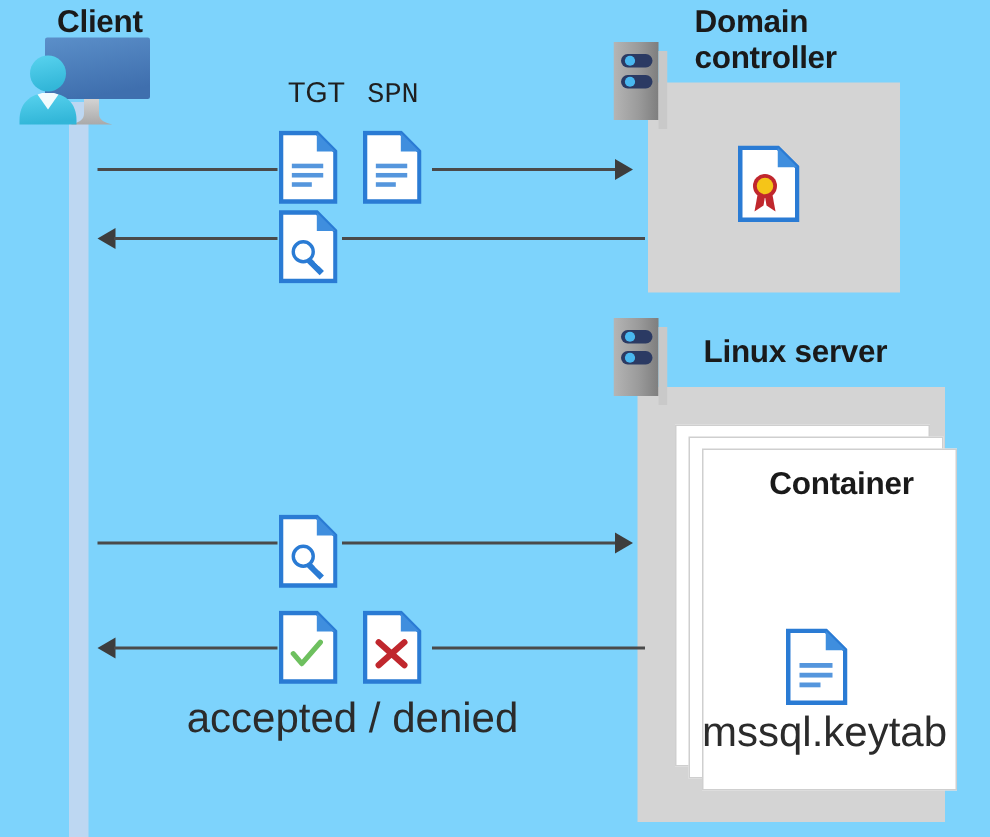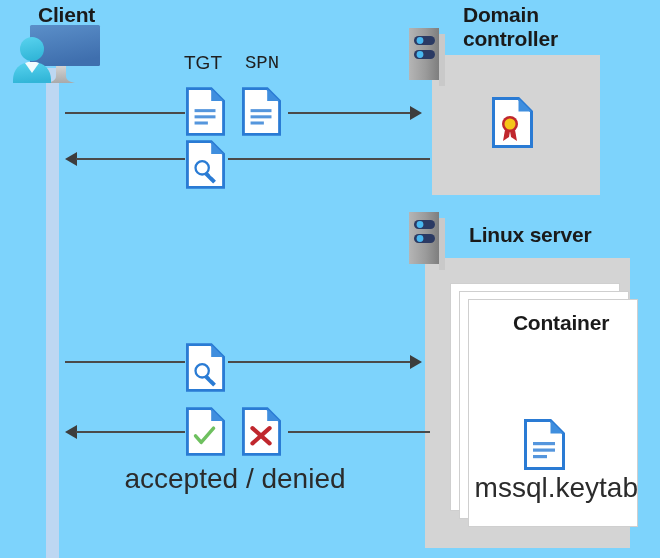--- a/index.html
+++ b/index.html
@@ -178,23 +178,23 @@
   <div class="abs" style="left:524px; top:419px; width:41px; height:51px;">
     <svg width="41" height="51" viewBox="0 0 41 51">
       <path d="M1.5 1.5 h25 l13 13 v35 h-38 z" fill="#ffffff" stroke="#2a7bd4" stroke-width="3"></path>
       <path d="M26.5 1.5 v13 h13 z" fill="#3f8ede"></path>
       <rect x="9" y="23" width="22" height="3.2" fill="#5596dd"></rect>
       <rect x="9" y="29.5" width="22" height="3.2" fill="#5596dd"></rect>
       <rect x="9" y="36" width="14" height="3.2" fill="#5596dd"></rect>
     </svg>
   </div>
 
-  <div class="abs label-plain" style="left:468px; top:476px; width:170px; text-align:right;">mssql.keytab</div>
-
-  <div class="abs small-label" style="left:184px; top:52px; width:46px; text-align:left;">TGT</div>
+  <div class="abs label-plain" style="left:468px; top:476px; width:170px; text-align:left;">mssql.keytab</div>
+
+  <div class="abs small-label" style="left:184px; top:52px; width:46px; text-align:right;">TGT</div>
   <div class="abs small-label" style="left:238px; top:52px; width:48px; text-align:center;font-family:Liberation Mono, monospace;">SPN</div>
 
   <div class="abs hline" style="left:65px; top:112px; width:120px;"></div>
   <div class="abs hline" style="left:288px; top:112px; width:124px;"></div>
   <div class="abs arrow-right" style="left:410px; top:106px;"></div>
 
   <div class="abs" style="left:186px; top:87px; width:39px; height:49px;">
     <svg width="39" height="49" viewBox="0 0 41 51">
       <path d="M1.5 1.5 h25 l13 13 v35 h-38 z" fill="#ffffff" stroke="#2a7bd4" stroke-width="3"></path>
       <path d="M26.5 1.5 v13 h13 z" fill="#3f8ede"></path>

